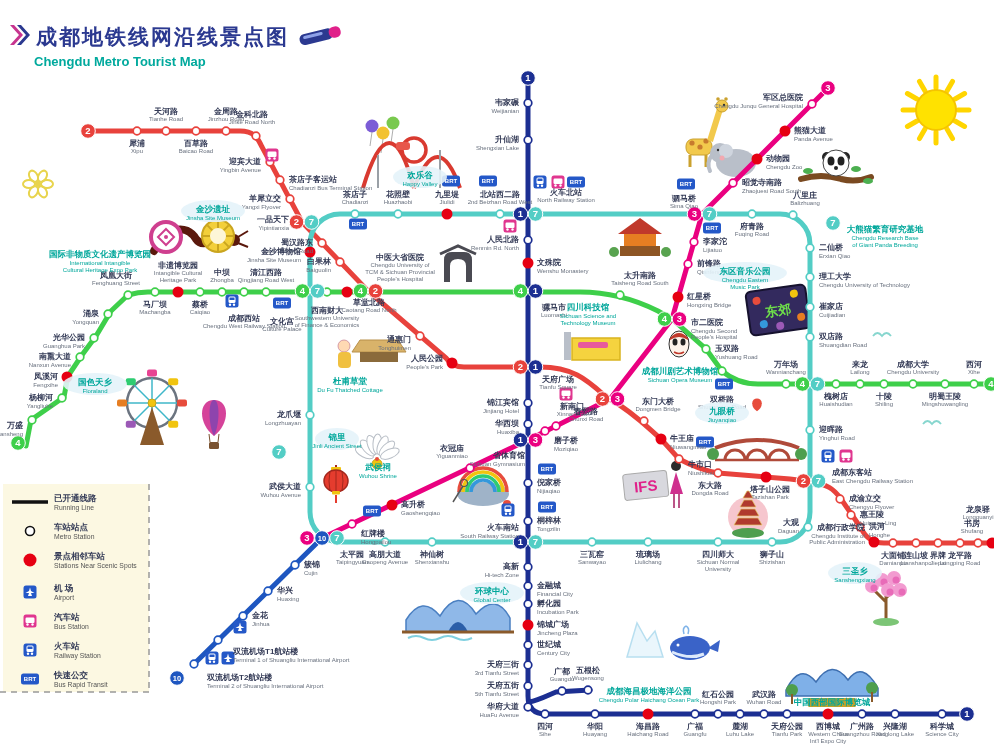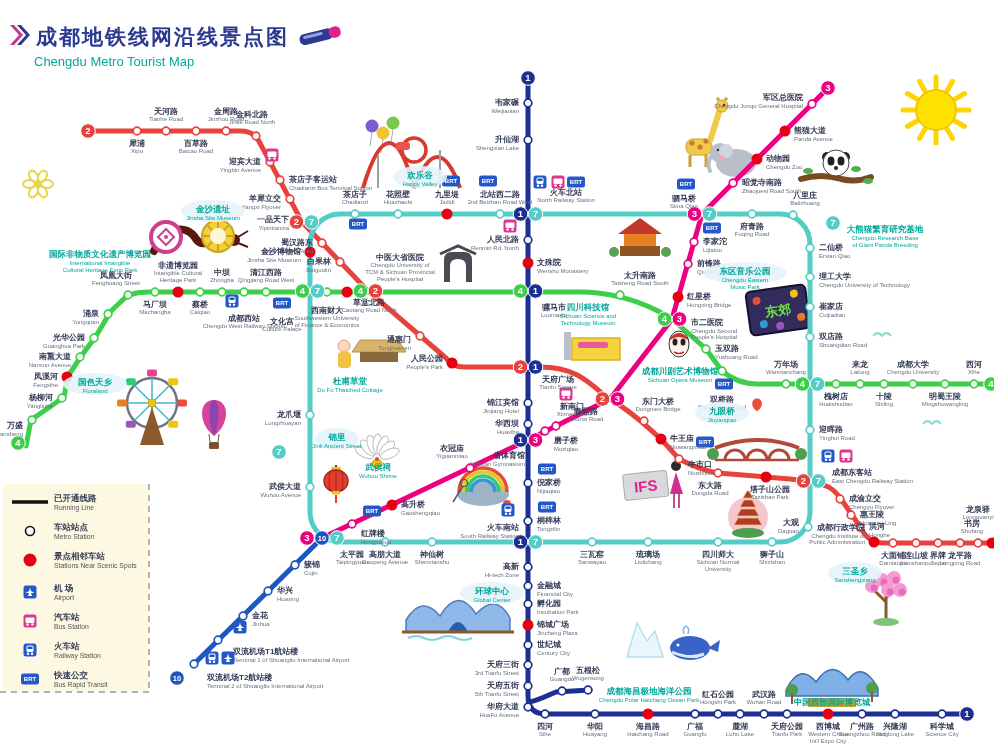--- a/index.html
+++ b/index.html
@@ -1,21 +1,21 @@
 <!DOCTYPE html>
 <html><head>
 <meta charset="utf-8">
 <style>
   html,body{margin:0;padding:0;background:#fff;}
   .page{position:relative;width:994px;height:746px;overflow:hidden;background:#fff;
         font-family:"Liberation Sans","DejaVu Sans",sans-serif;}
   .hdr{position:absolute;top:22px;left:8px;z-index:5;}
   .hdr-row{display:flex;align-items:center;gap:6px;}
   .ttl-zh{font-size:21px;font-weight:bold;color:#2b3990;letter-spacing:2px;margin:0;}
-  .ttl-en{font-size:13px;font-weight:normal;color:#00a99d;margin:2px 0 0 26px;}
+  .ttl-en{font-size:13px;font-weight:bold;color:#00a99d;margin:2px 0 0 26px;}
   svg text{font-family:"Liberation Sans","DejaVu Sans",sans-serif;}
   #map{position:absolute;top:0;left:0;}
 </style>
 </head>
 <body>
 
 <div class="page">
   <div class="hdr">
     <div class="hdr-row">
       <span>

